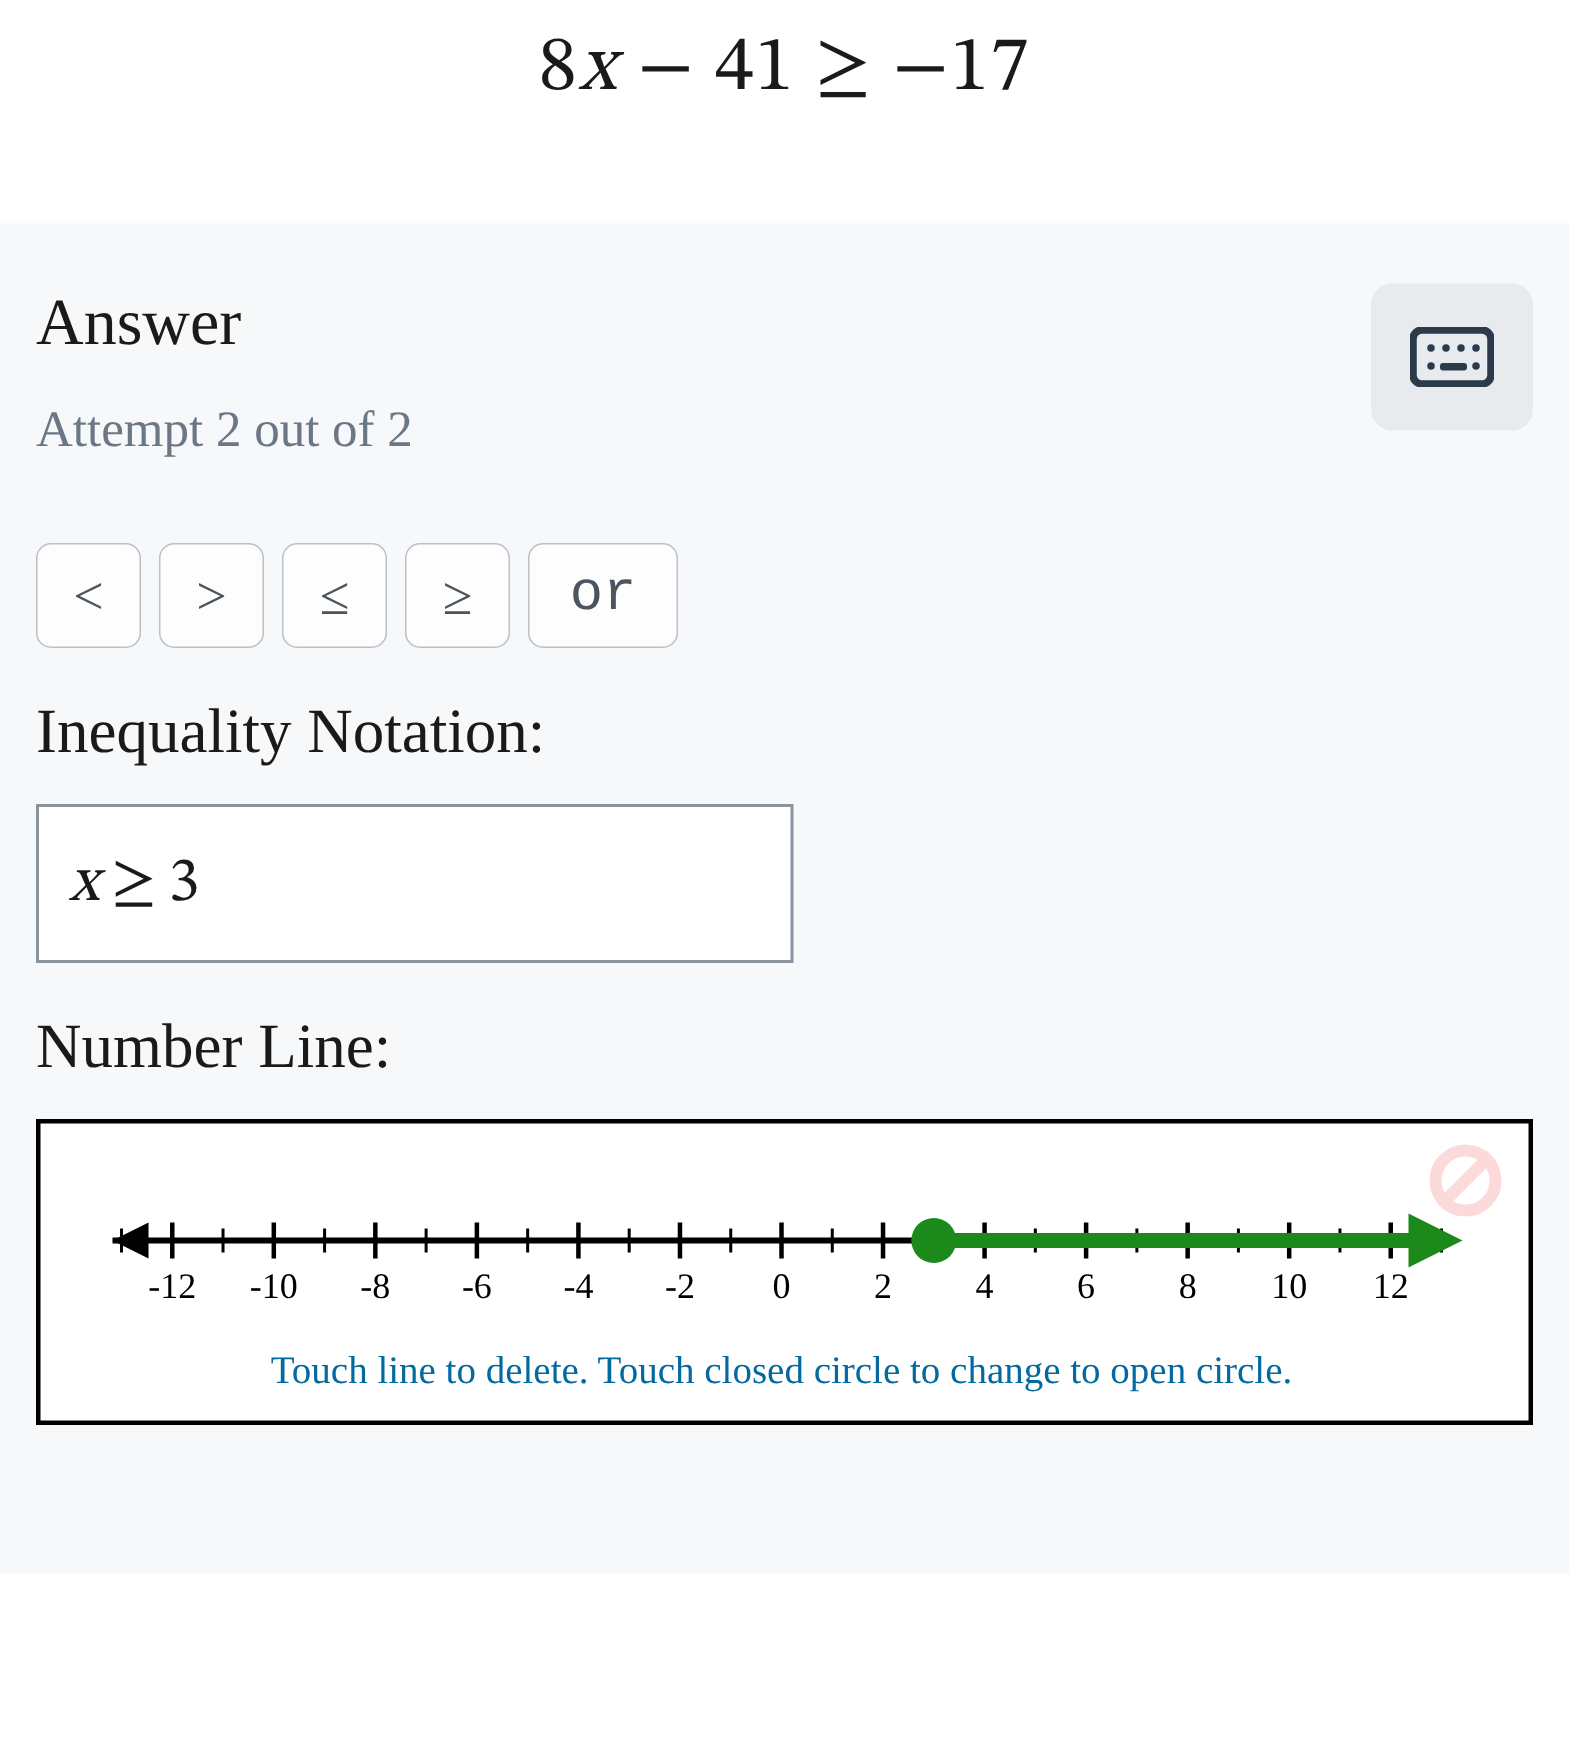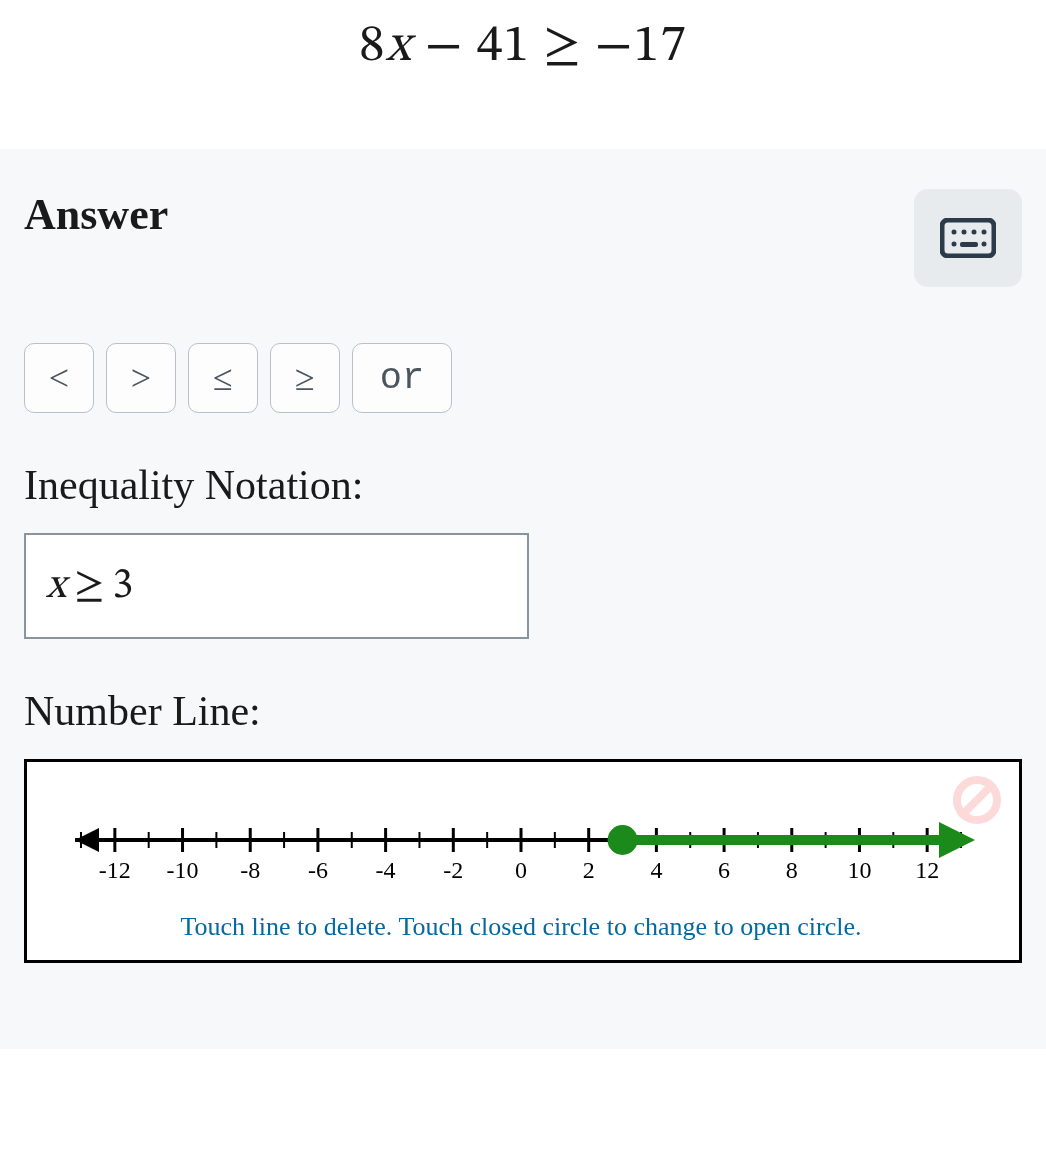--- a/index.html
+++ b/index.html
@@ -26,21 +26,21 @@
     background: #f6f8fa;
     padding: 40px 24px 24px 24px;
     min-height: 900px;
   }
   .answer-header {
     display: flex;
     justify-content: space-between;
     align-items: flex-start;
   }
   .answer-title {
-    font-weight: bold;
+    font-weight: normal;
     font-size: 44px;
     margin: 0;
   }
   .attempt-text {
     color: #6b7785;
     font-size: 34px;
     margin-top: 28px;
   }
   .keypad-btn {
     width: 108px;
@@ -70,21 +70,21 @@
     color: #4a5560;
     font-family: Georgia, 'Times New Roman', serif;
     display: flex;
     align-items: center;
     justify-content: center;
     cursor: pointer;
   }
   .sym-btn.or-btn { min-width: 100px; font-size: 37px; font-family: Liberation Mono, monospace; }
   .section-label {
     font-size: 42px;
-    margin-top: 48px;
+    margin-top: 32px;
     margin-bottom: 24px;
     font-weight: normal;
   }
   .notation-input {
     width: 505px;
     height: 106px;
     border: 2px solid #8a949e;
     background: #fff;
     padding: 0 20px;
     font-family: 'Cambria Math', 'STIX Two Math', 'Latin Modern Math', serif;
@@ -140,20 +140,21 @@
     <span>41</span>
     <span>≥</span>
     <span>−17</span>
   </div>
 </div>
 
 <div class="answer-area">
   <div class="answer-header">
     <div>
       <h2 class="answer-title">Answer</h2>
+      <div class="attempt-text">Attempt 2 out of 2</div>
     </div>
     <button class="keypad-btn">
       <svg width="56" height="40" viewBox="0 0 56 40">
         <rect x="2" y="2" width="52" height="36" rx="6" fill="none" stroke="#2b3b4a" stroke-width="5"></rect>
         <circle cx="14" cy="14" r="2.5" fill="#2b3b4a"></circle>
         <circle cx="24" cy="14" r="2.5" fill="#2b3b4a"></circle>
         <circle cx="34" cy="14" r="2.5" fill="#2b3b4a"></circle>
         <circle cx="44" cy="14" r="2.5" fill="#2b3b4a"></circle>
         <circle cx="14" cy="26" r="2.5" fill="#2b3b4a"></circle>
         <rect x="20" y="24" width="18" height="5" rx="2" fill="#2b3b4a"></rect>

